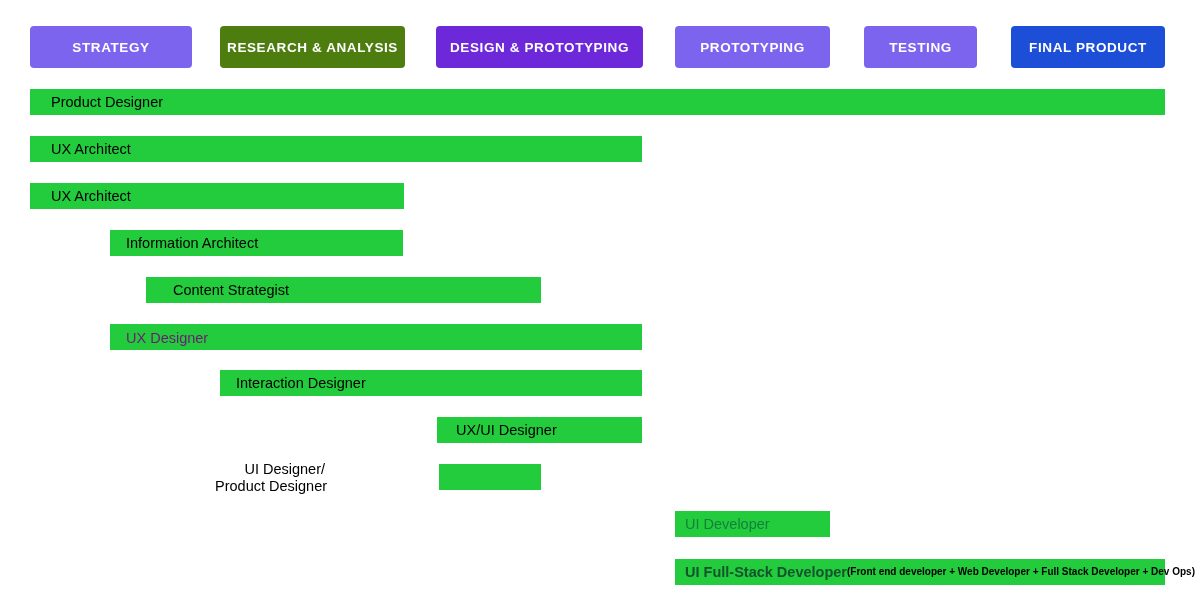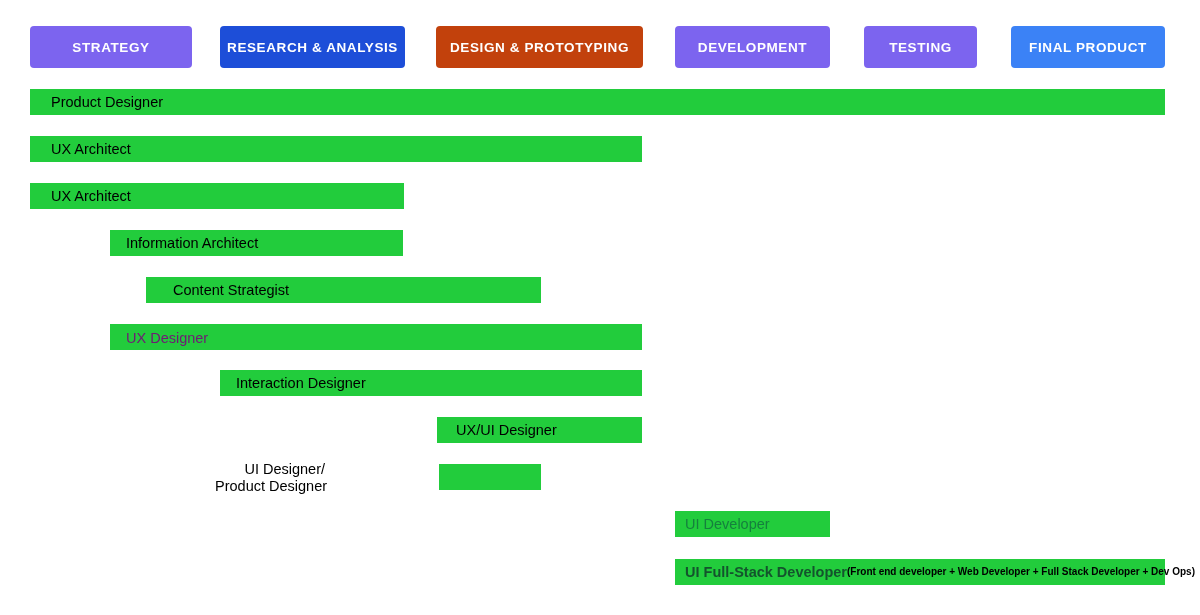--- a/index.html
+++ b/index.html
@@ -63,25 +63,25 @@
   }
   .rolelabel.bold {
     font-weight: bold;
   }
 </style>
 </head>
 <body>
 
 <div id="canvas">
     <div class="phase" style="left: 30px; top: 26px; width: 162px; background: rgb(124, 100, 239); color: rgb(255, 255, 255);">STRATEGY</div>
-    <div class="phase" style="left: 220px; top: 26px; width: 185px; background: #1d4ed8; color: rgb(255, 255, 255);">RESEARCH &amp; ANALYSIS</div>
-    <div class="phase" style="left: 436px; top: 26px; width: 207px; background: #c2410c; color: rgb(255, 255, 255);">DESIGN &amp; PROTOTYPING</div>
-    <div class="phase" style="left: 675px; top: 26px; width: 155px; background: rgb(124, 100, 239); color: rgb(255, 255, 255);">DEVELOPMENT</div>
+    <div class="phase" style="left: 220px; top: 26px; width: 185px; background: #4d7c0f; color: rgb(255, 255, 255);">RESEARCH &amp; ANALYSIS</div>
+    <div class="phase" style="left: 436px; top: 26px; width: 207px; background: #6d28d9; color: rgb(255, 255, 255);">DESIGN &amp; PROTOTYPING</div>
+    <div class="phase" style="left: 675px; top: 26px; width: 155px; background: rgb(124, 100, 239); color: rgb(255, 255, 255);">PROTOTYPING</div>
     <div class="phase" style="left: 864px; top: 26px; width: 113px; background: rgb(124, 100, 239); color: rgb(255, 255, 255);">TESTING</div>
-    <div class="phase" style="left: 1011px; top: 26px; width: 154px; background: #3b82f6; color: rgb(255, 255, 255);">FINAL PRODUCT</div>
+    <div class="phase" style="left: 1011px; top: 26px; width: 154px; background: #1d4ed8; color: rgb(255, 255, 255);">FINAL PRODUCT</div>
     <div class="rolebar" style="left: 30px; top: 89px; width: 1135px; background: rgb(34, 204, 60);"></div>
     <div class="rolelabel" style="left: 51px; top: 94px; color: rgb(0, 0, 0);">Product Designer</div>
     <div class="rolebar" style="left: 30px; top: 136px; width: 612px; background: rgb(34, 204, 60);"></div>
     <div class="rolelabel" style="left: 51px; top: 141px; color: rgb(0, 0, 0);">UX Architect</div>
     <div class="rolebar" style="left: 30px; top: 183px; width: 374px; background: rgb(34, 204, 60);"></div>
     <div class="rolelabel" style="left: 51px; top: 188px; color: rgb(0, 0, 0);">UX Architect</div>
     <div class="rolebar" style="left: 110px; top: 230px; width: 293px; background: rgb(34, 204, 60);"></div>
     <div class="rolelabel" style="left: 126px; top: 235px; color: rgb(0, 0, 0);">Information Architect</div>
     <div class="rolebar" style="left: 146px; top: 277px; width: 395px; background: rgb(34, 204, 60);"></div>
     <div class="rolelabel" style="left: 173px; top: 282px; color: rgb(0, 0, 0);">Content Strategist</div>

